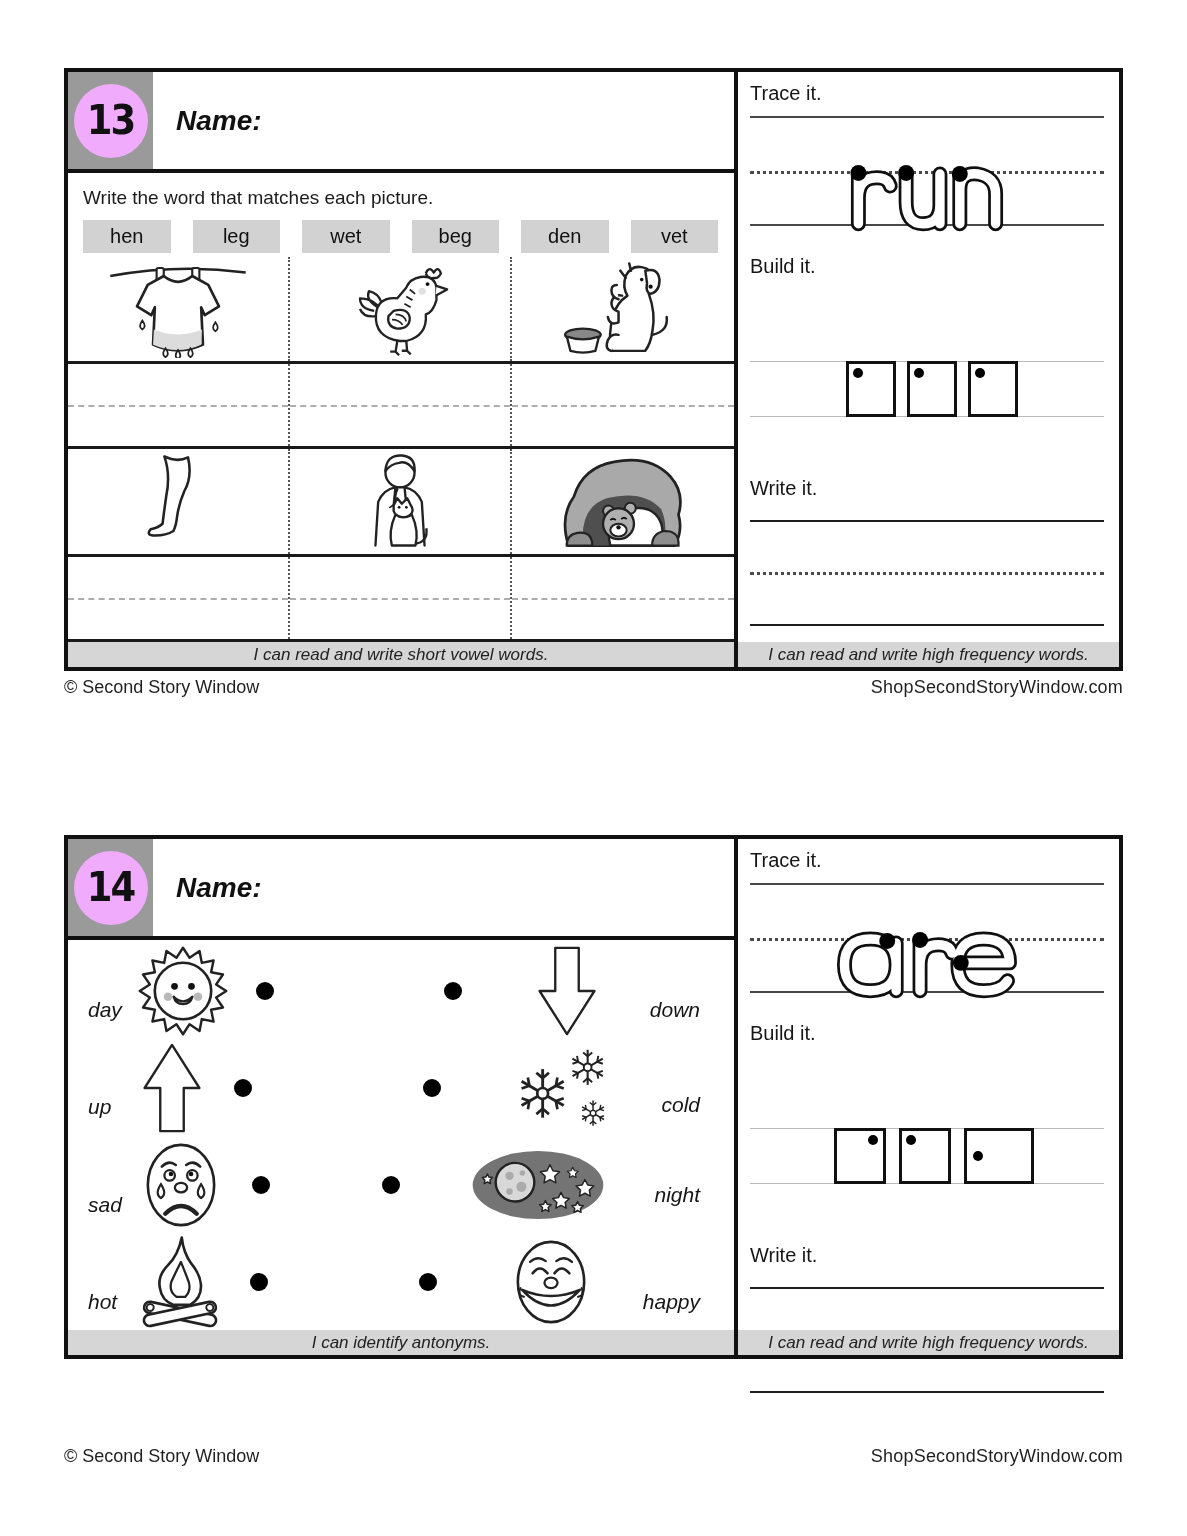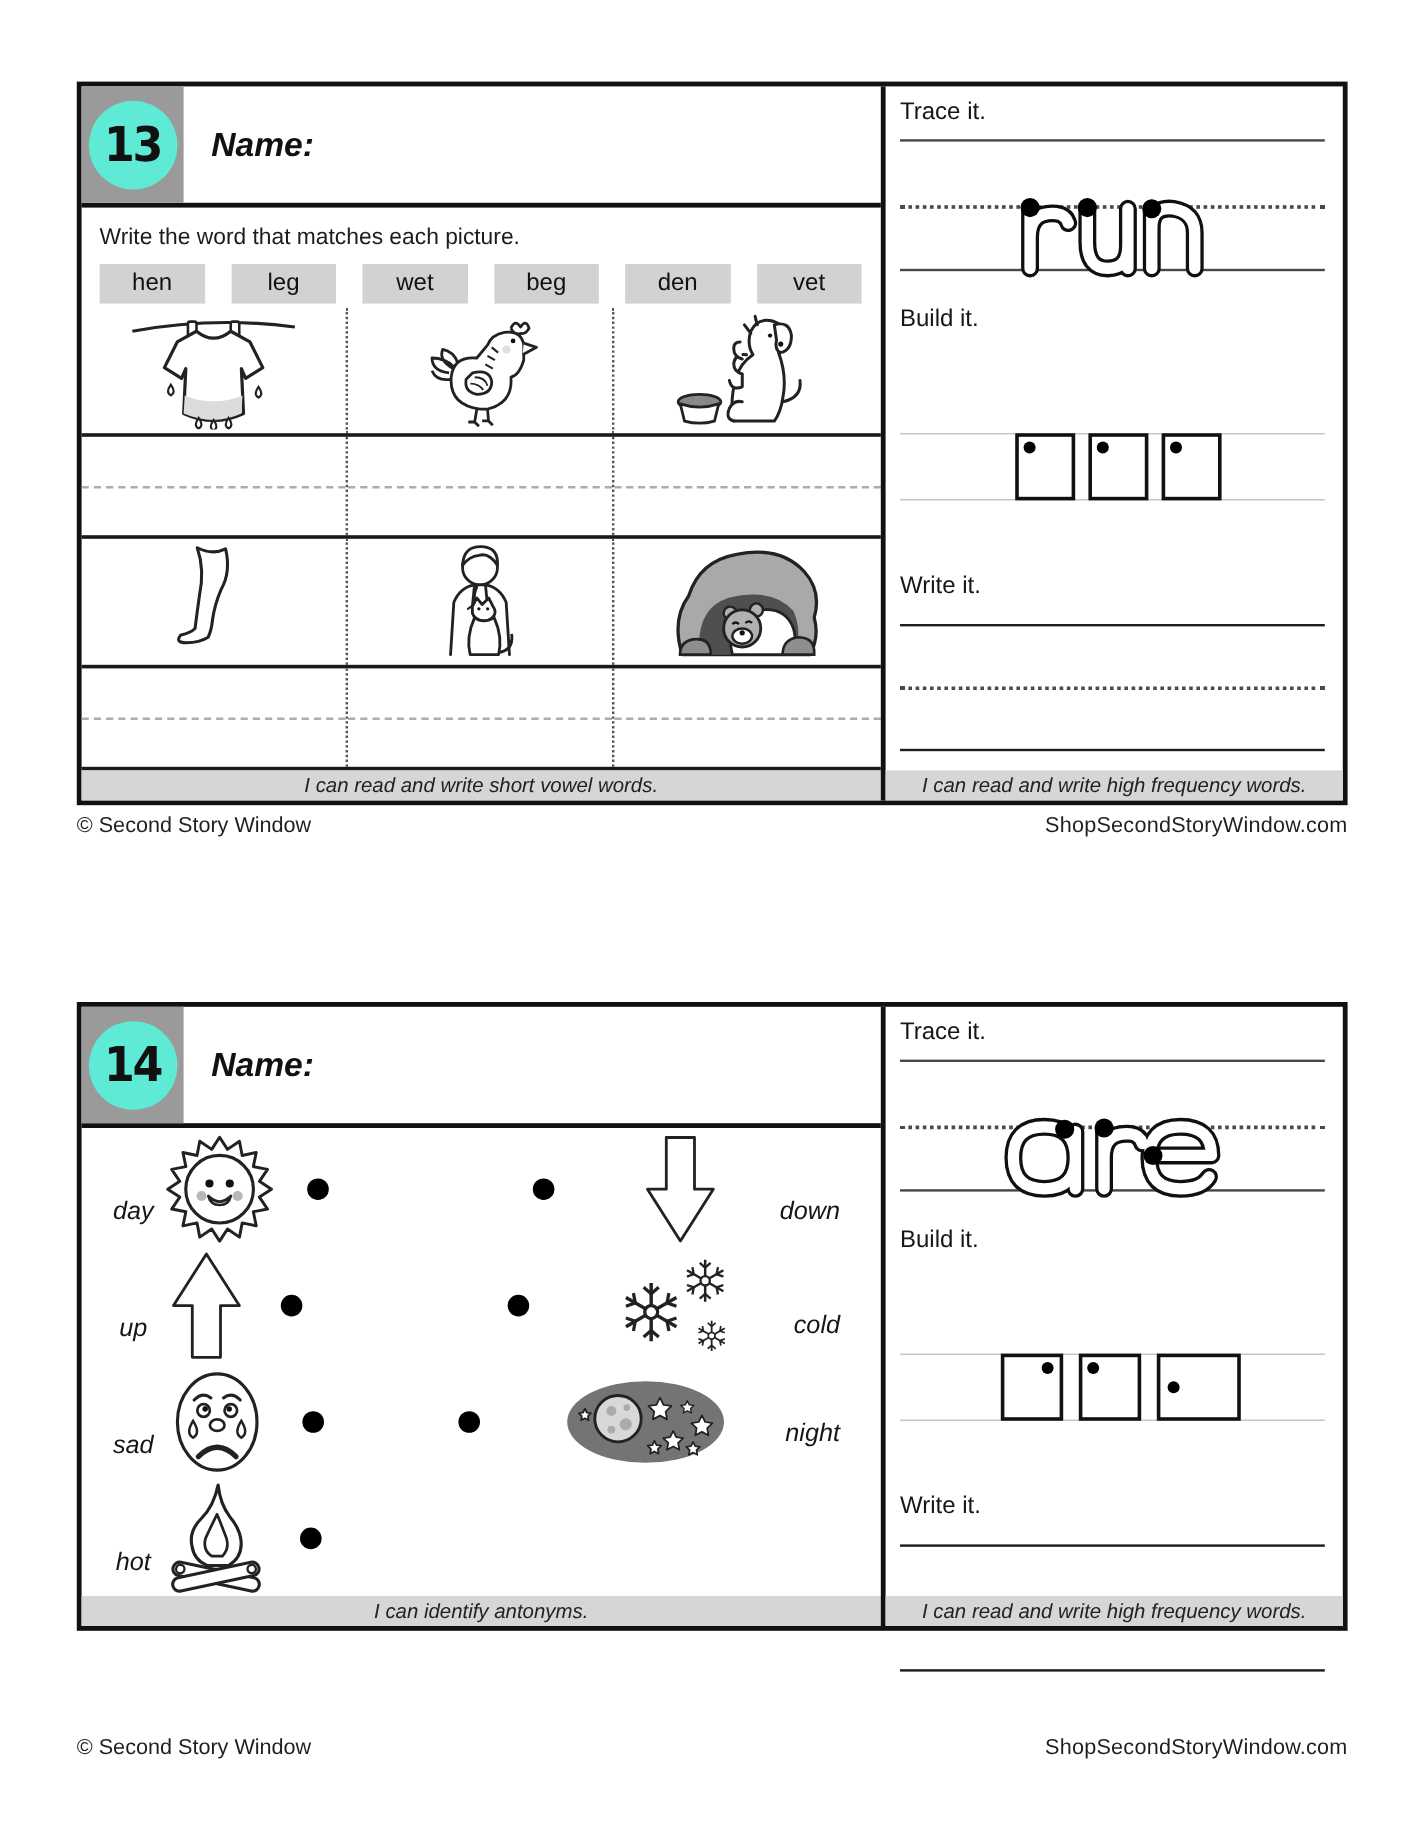--- a/index.html
+++ b/index.html
@@ -8,21 +8,21 @@
 
   .card { position:absolute; left:64px; width:1059px; border:4.5px solid #111; background:#fff; display:flex; }
   #card13 { top:68px;  height:603px; }
   #card14 { top:835px; height:524px; }
 
   
   .left-panel { flex:1 1 auto; display:flex; flex-direction:column; min-width:0; }
 
   .hdr { height:101px; border-bottom:4px solid #111; position:relative; flex:0 0 auto; }
   .badge-box { position:absolute; left:0; top:0; width:85px; height:100%; background:#9a9a9a; }
-  .badge-circle { position:absolute; left:50%; top:50%; transform:translate(-50%,-50%); width:74px; height:74px; background:#5eead4; border-radius:50%; display:flex; align-items:center; justify-content:center; }
+  .badge-circle { position:absolute; left:50%; top:50%; transform:translate(-50%,-50%); width:74px; height:74px; background:#f0abfc; border-radius:50%; display:flex; align-items:center; justify-content:center; }
   .badge-num { font-family:"DejaVu Sans", sans-serif; font-weight:bold; font-size:37px; color:#111; letter-spacing:-2px; transform:scaleY(1.08); }
   .name-label { position:absolute; left:108px; top:50%; transform:translateY(-50%); font-size:28px; font-weight:bold; font-style:italic; color:#111; }
 
   .instruction { margin:14px 0 0 15px; font-size:19px; color:#1c1c1c; flex:0 0 auto; }
 
   .word-bank { display:flex; gap:22px; margin:11px 16px 4px 15px; flex:0 0 auto; }
   .wb-box { flex:1 1 0; height:33px; background:#d2d2d2; display:flex; align-items:center; justify-content:center; font-size:20px; color:#111; }
 
   .ptable { flex:1 1 auto; display:flex; flex-direction:column; }
   .prow { display:grid; grid-template-columns:1fr 1fr 1fr; }
@@ -58,21 +58,21 @@
   .w-line3 { position:absolute; left:0; right:0; top:112px; border-top:2.5px solid #1d1d1d; }
 
   .rp-caption { position:absolute; left:0; right:0; bottom:0; height:25px; background:#d6d6d6; display:flex; align-items:center; justify-content:center; font-size:17px; font-style:italic; color:#222; }
 
   
   .match-area { flex:1 1 auto; display:flex; flex-direction:column; padding:2px 0 0 0; }
   .m-row { flex:1 1 0; display:flex; align-items:center; }
   .m-left { display:flex; align-items:center; padding-left:20px; }
   .m-right { margin-left:auto; display:flex; align-items:center; margin-right:34px;gap:43px; }
   .m-label { font-size:21px; font-style:italic; color:#161616; align-self:flex-end; padding-bottom:16px; }
-  .m-left .m-label { width:46px; text-align:center; margin-right:2px; }
+  .m-left .m-label { width:46px; text-align:left; margin-right:2px; }
   .m-right .m-label { margin-left:4px; }
   .bullet { width:18px; height:18px; background:#000; border-radius:50%; flex:0 0 auto; }
   .m-left .bullet { margin-left:26px; }
   .m-right .bullet { margin-right:26px; }
   .icon-holder { display:flex; align-items:center; justify-content:center; }
 
   
   .footer { position:absolute; left:64px; width:1059px; display:flex; justify-content:space-between; font-size:18px; color:#1f1f1f;gap:24px; }
   #footer13 { top:677px; }
   #footer14 { top:1446px; }
@@ -429,20 +429,34 @@
                 <circle cx="15" cy="91.5" r="4" fill="#fff" stroke="#222" stroke-width="2.2"></circle>
               </g>
               <g transform="rotate(-12 50 92)">
                 <rect x="8" y="85" width="84" height="13" rx="6.5" fill="#fff" stroke="#222" stroke-width="3"></rect>
                 <circle cx="85" cy="91.5" r="4" fill="#fff" stroke="#222" stroke-width="2.2"></circle>
               </g>
             </svg>
           </span>
           <span class="bullet"></span>
         </div>
+        <div class="m-right">
+          <span class="bullet"></span>
+          <span class="icon-holder">
+            <svg width="90" height="96" viewBox="0 0 100 110">
+              <ellipse cx="50" cy="55" rx="38" ry="46" fill="#fff" stroke="#222" stroke-width="3"></ellipse>
+              <path d="M26 32 q9 -8 18 -1 M56 31 q9 -7 18 1" fill="none" stroke="#222" stroke-width="2.6" stroke-linecap="round"></path>
+              <path d="M29 45 q8 -11 17 0 M54 45 q8 -11 17 0" fill="none" stroke="#222" stroke-width="3" stroke-linecap="round"></path>
+              <ellipse cx="50" cy="56" rx="7.5" ry="6" fill="#fff" stroke="#222" stroke-width="2.6"></ellipse>
+              <path d="M17 64 Q50 100 83 64 Q50 78 17 64 Z" fill="#fff" stroke="#222" stroke-width="3" stroke-linejoin="round"></path>
+              <path d="M15 62 q-4 8 4 10 M85 62 q4 8 -4 10" fill="none" stroke="#222" stroke-width="2.4" stroke-linecap="round"></path>
+            </svg>
+          </span>
+          <span class="m-label">happy</span>
+        </div>
       </div>
     </div>
 
     <div class="caption-bar">I can identify antonyms.</div>
   </div>
 
   <div class="right-panel">
     <div class="rp-label trace-label">Trace it.</div>
     <div class="trace-area">
       <div class="t-line-top"></div>

